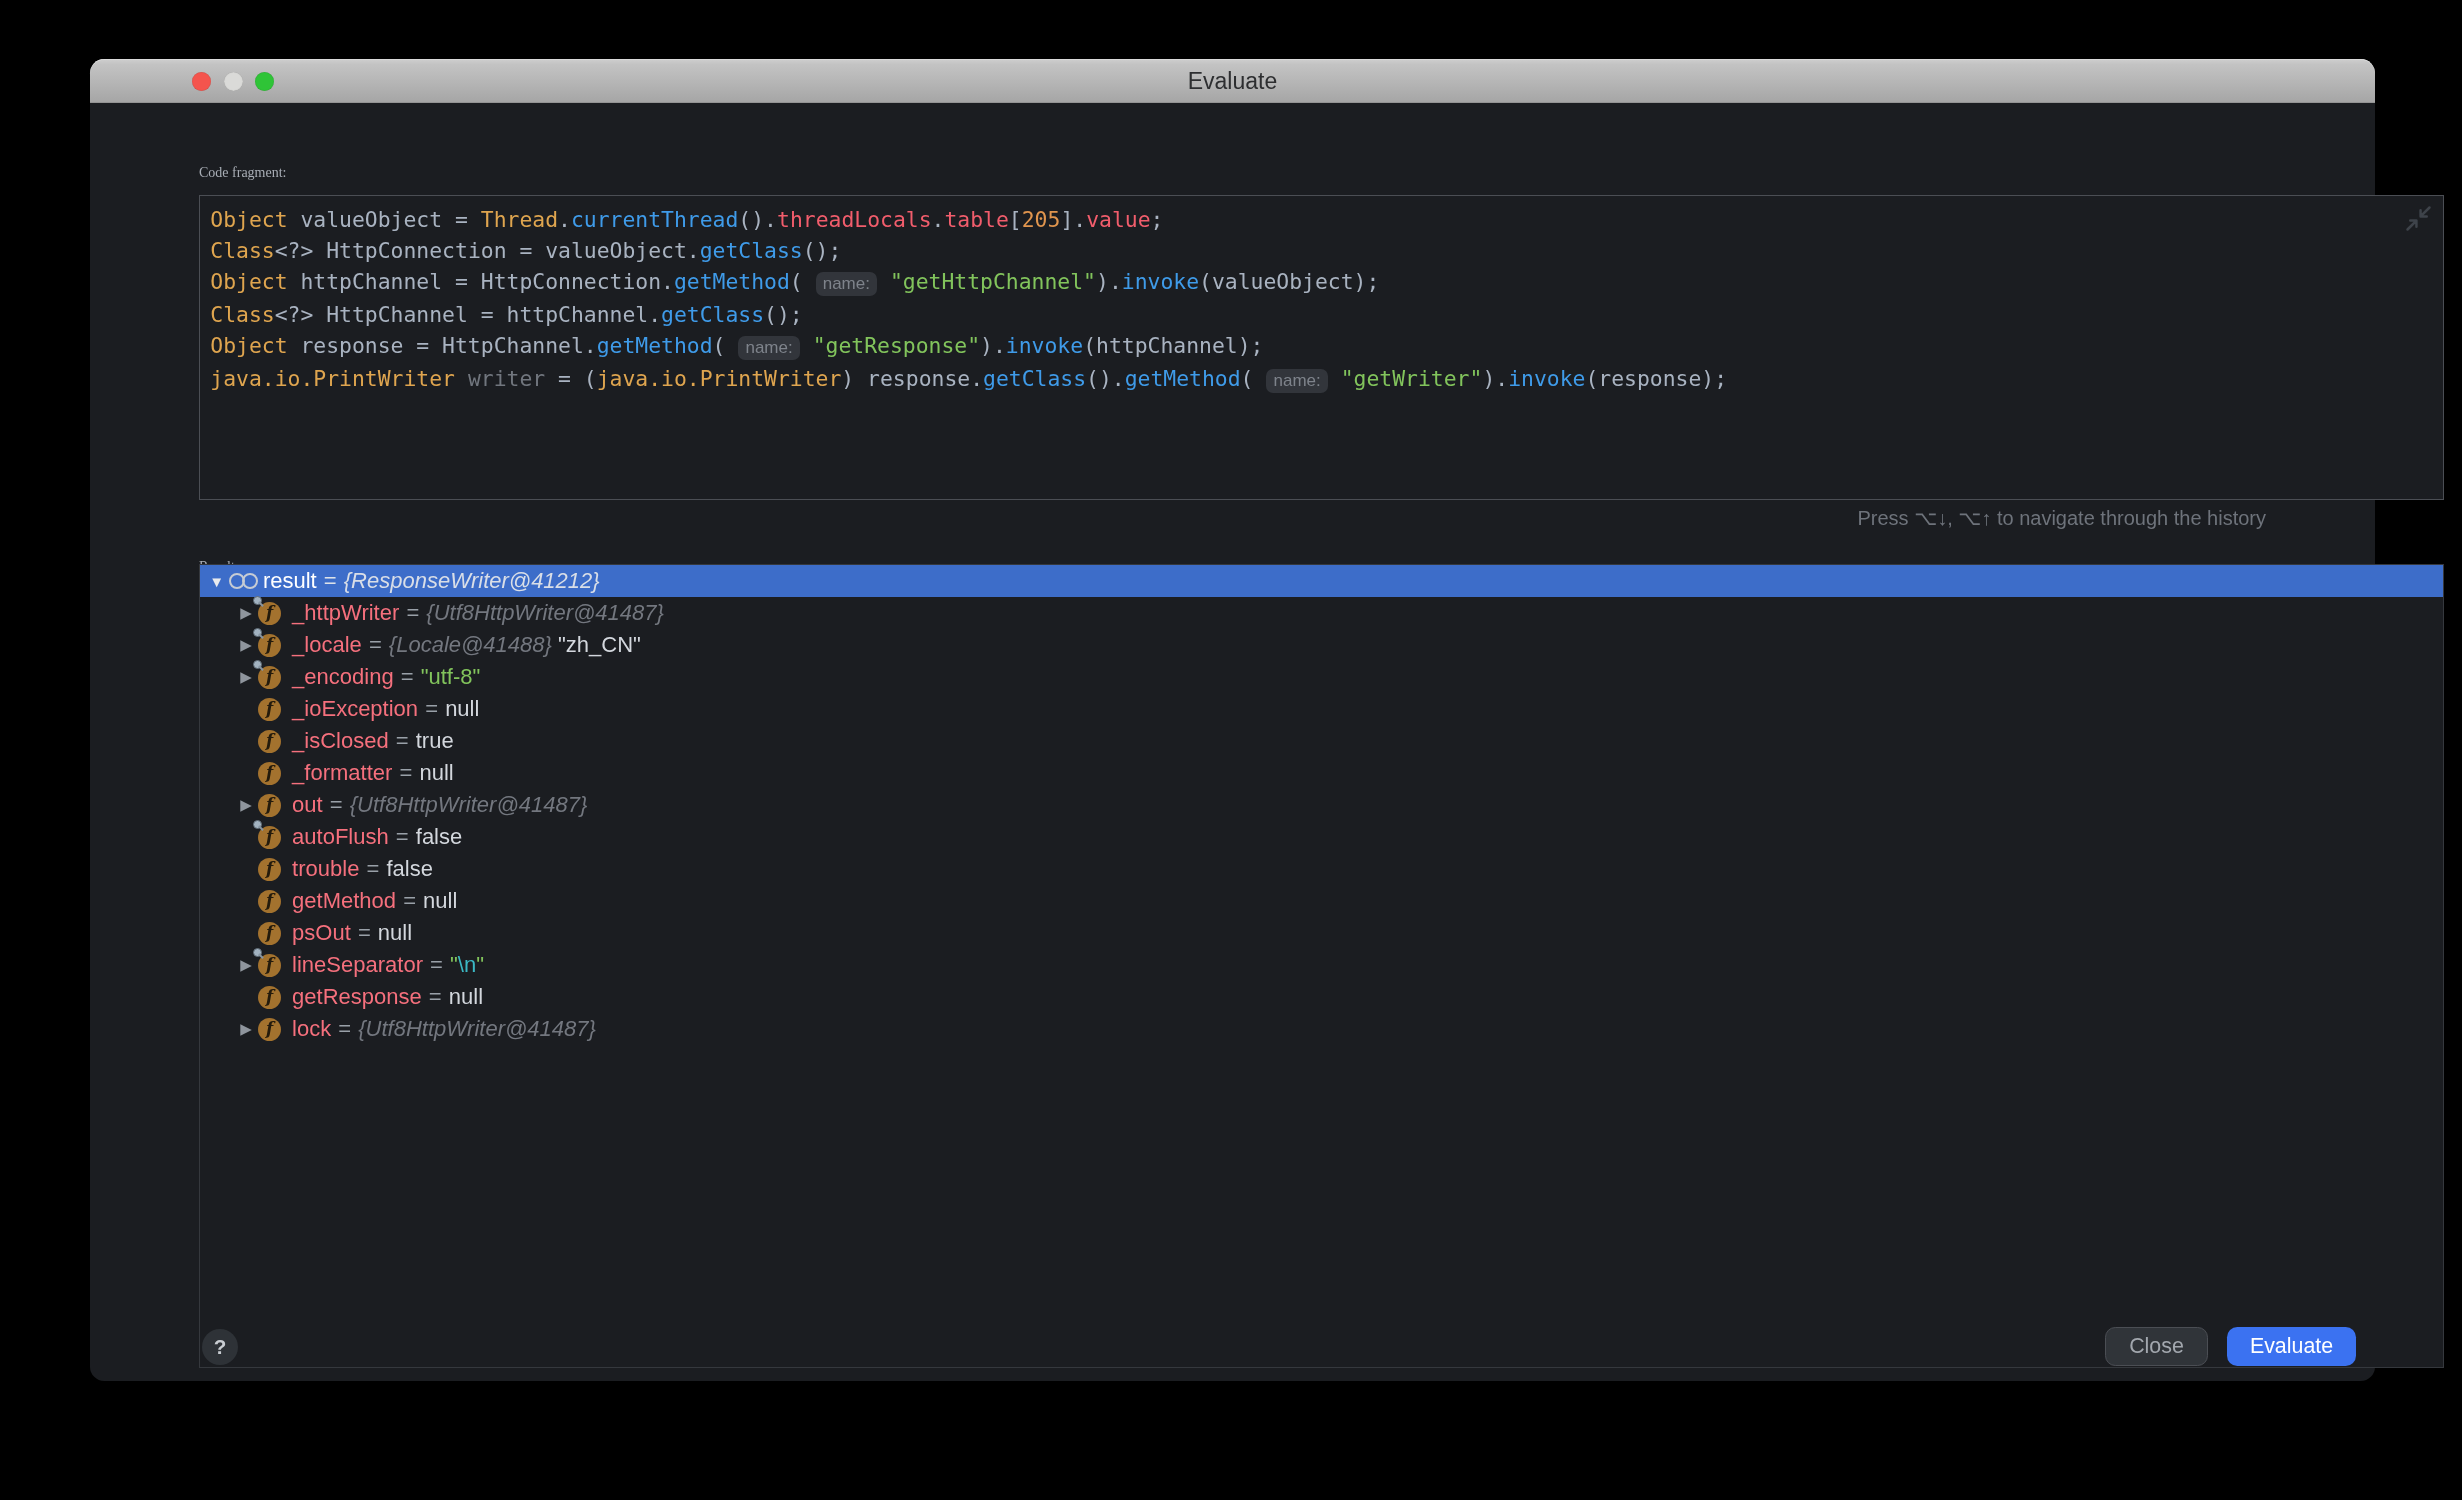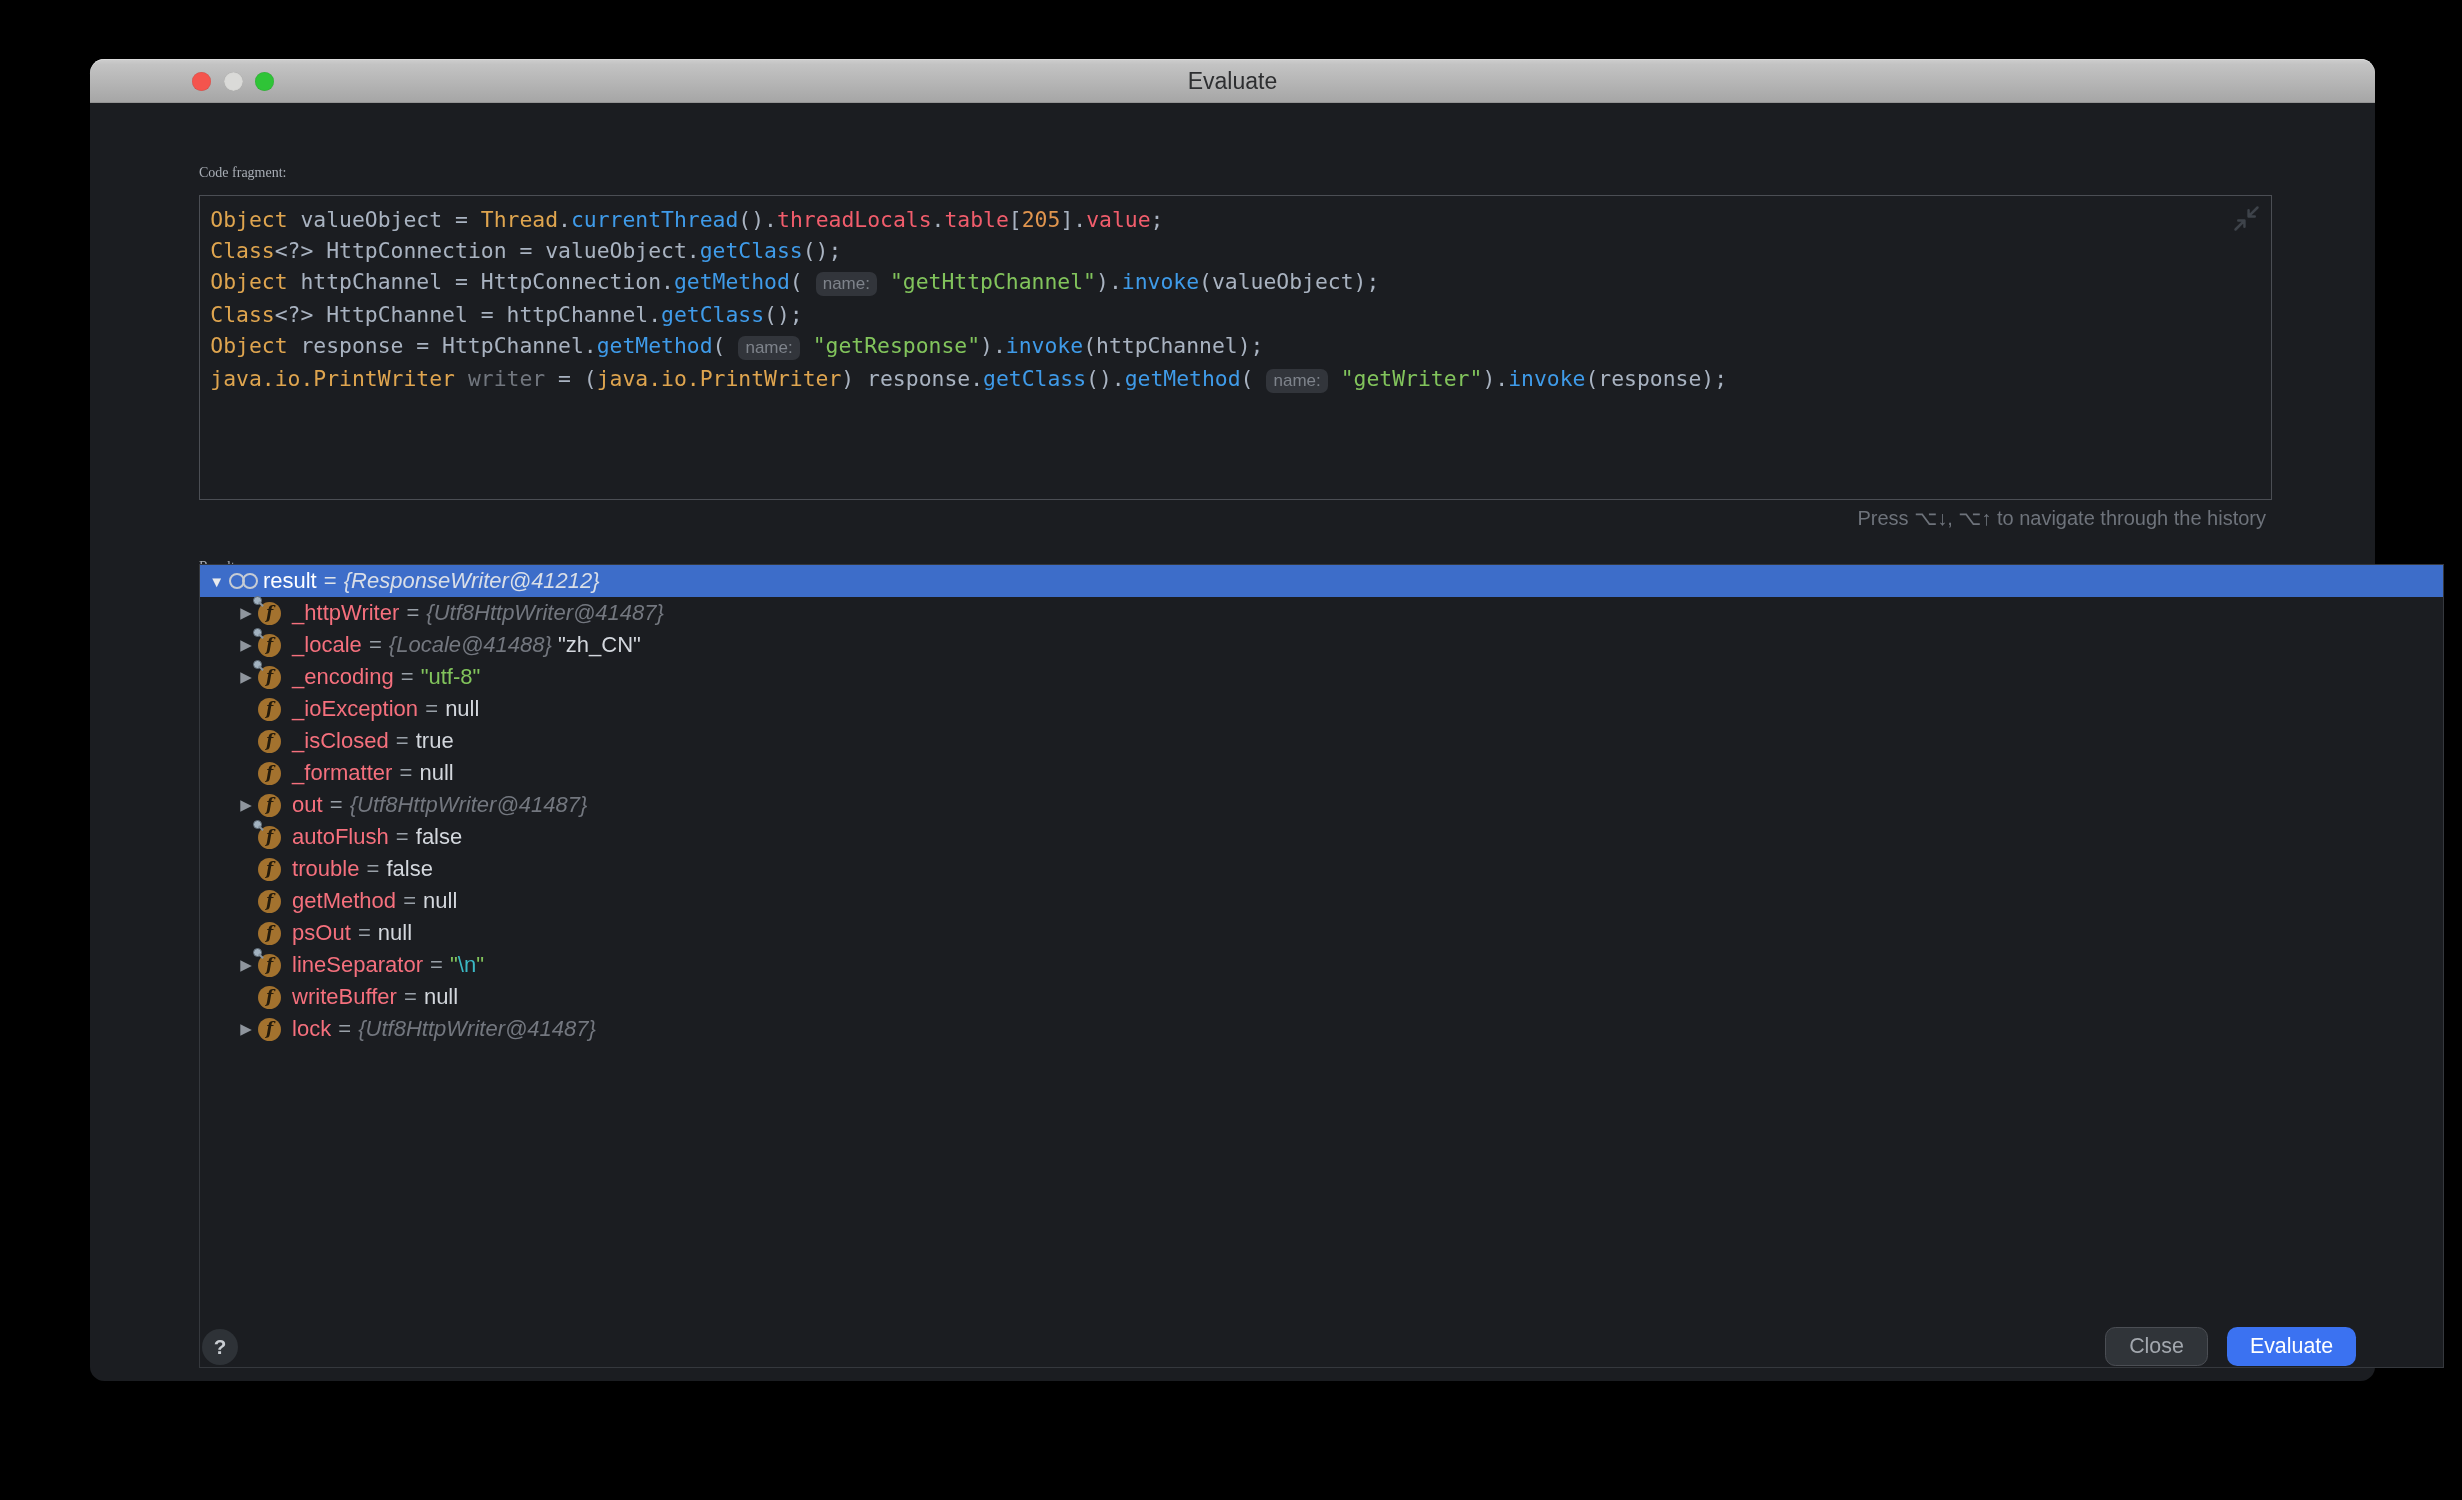--- a/index.html
+++ b/index.html
@@ -23,21 +23,21 @@
   .title { position:absolute; left:0; top:0; width:100%; height:44px;
            display:flex; align-items:center; justify-content:center;
            font-size:23px; font-weight:500; color:#2d2e30; }
 
   
   .label { position:absolute; left:109px; color:#a9aeb6; font-size:14px;font-family:Liberation Serif, serif; }
   .code-label   { top:106px; }
   .result-label { top:500px; }
 
   
-  .editor { position:absolute; left:109px; top:136px; width:2073px; height:305px;
+  .editor { position:absolute; left:109px; top:136px; width:2245px; height:305px;
             background:#1b1d21; border:1.6px solid #4b4e54; }
   .code { position:absolute; left:10.3px; top:8px; right:48px;
           font-family:"DejaVu Sans Mono", monospace; font-size:21.4px; line-height:31px;
           white-space:pre; }
   .tok-kw     { color:#dfa54f; }
   .tok-plain  { color:#a9b3c1; }
   .tok-method { color:#3f9be9; }
   .tok-field  { color:#f15d6c; }
   .tok-num    { color:#e0954e; }
   .tok-str    { color:#82c45c; }
@@ -241,21 +241,21 @@
           </span>
     <span class="row-name">lineSeparator</span>
     <span class="eq">=</span>
     <span class="row-value"><span class="v-str">"</span><span class="v-esc">\n</span><span class="v-str">"</span></span>
   </div>
         <div class="row depth-1">
     <span class="arrow"></span>
     <span class="tree-icon icon-field">
             <span class="glyph">f</span>
           </span>
-    <span class="row-name">writeBuffer</span>
+    <span class="row-name">getResponse</span>
     <span class="eq">=</span>
     <span class="row-value"><span class="v-plainv">null</span></span>
   </div>
         <div class="row depth-1">
     <span class="arrow">▶</span>
     <span class="tree-icon icon-field">
             <span class="glyph">f</span>
           </span>
     <span class="row-name">lock</span>
     <span class="eq">=</span>

